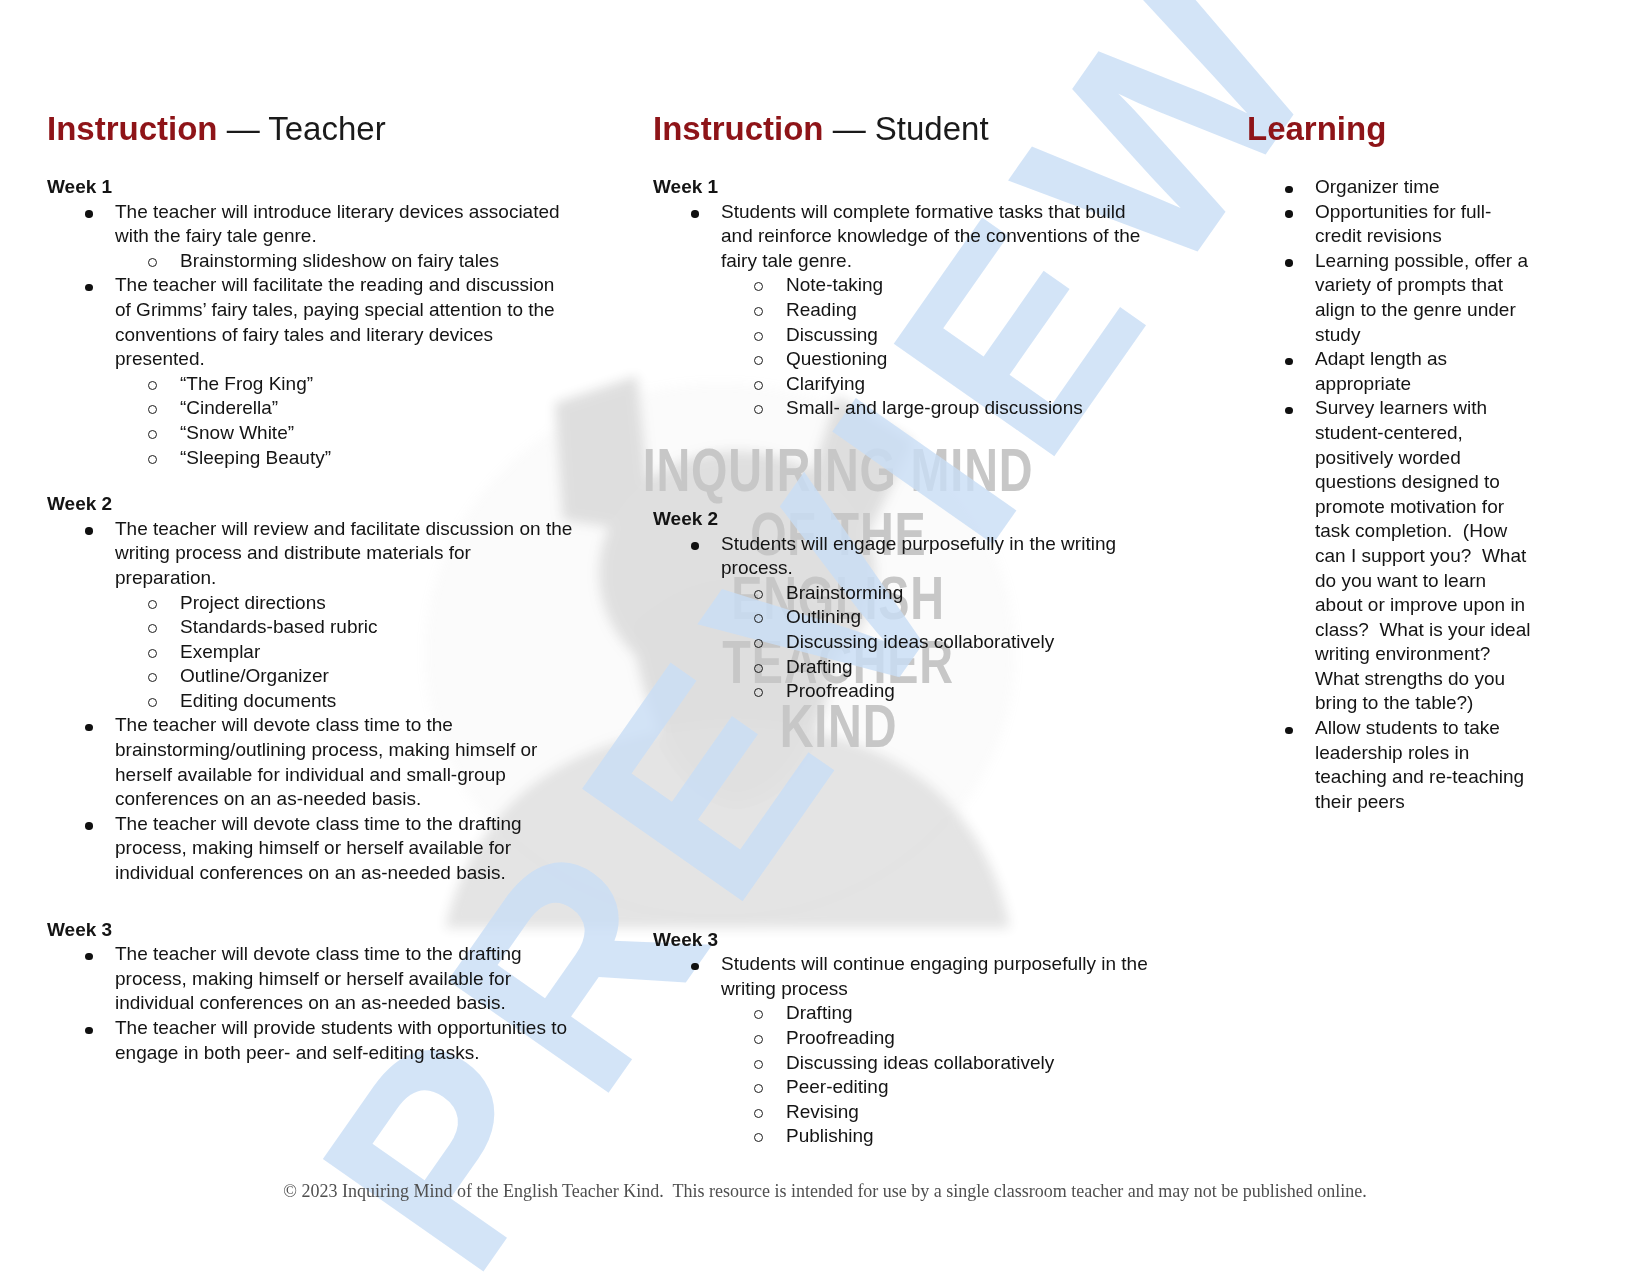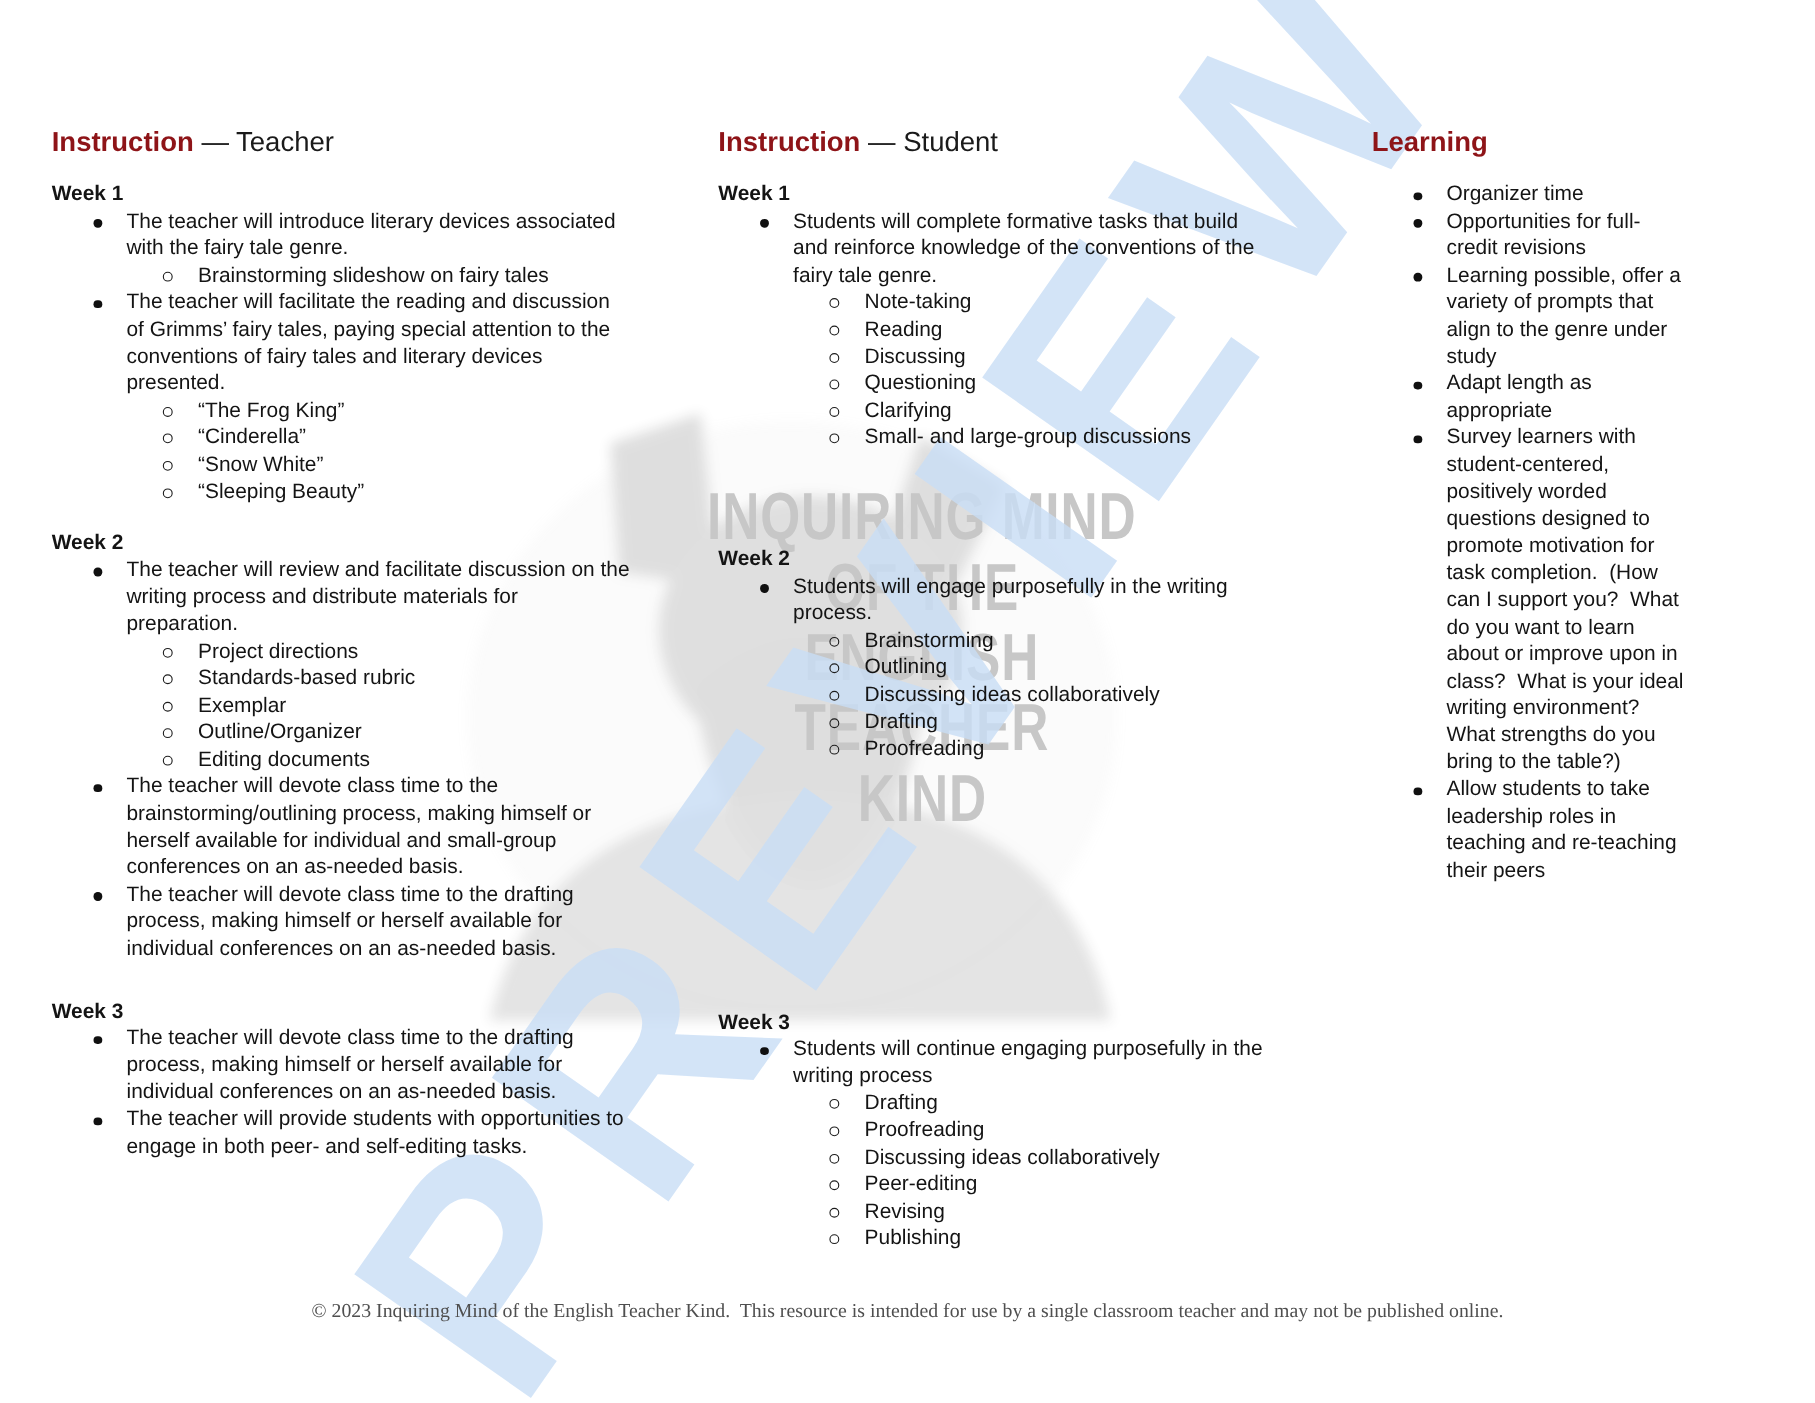--- a/index.html
+++ b/index.html
@@ -39,21 +39,21 @@
     color: var(--preview-blue, #c9def6);
     white-space: nowrap; pointer-events: none;
   }
 
   
   .column { position: absolute; top: 112px; z-index: 5; }
   #col-teacher { left: 47px;  width: 528px; }
   #col-student { left: 653px; width: 498px; }
   #col-learning{ left: 1247px; width: 292px; }
 
-  .col-heading { font-size: 25px; line-height: 34px; margin-bottom: 19px; }
+  .col-heading { font-size: 33px; line-height: 34px; margin-bottom: 29px; }
   .col-heading .em { font-weight: 700; color: var(--accent, #8e1418); }
   .col-heading .rest { font-weight: 400; color: #1a1a1a; }
 
   .week-label { font-weight: 700; font-size: 19px; line-height: 24.6px; }
 
   .weeks .week + .week { margin-top: 22px; }
   #col-teacher .weeks .week:nth-child(3) { margin-top: 32px; }
   #col-student .weeks .week:nth-child(2) { margin-top: 86px; }
   #col-student .weeks .week:nth-child(3) { margin-top: 224px; }
 

